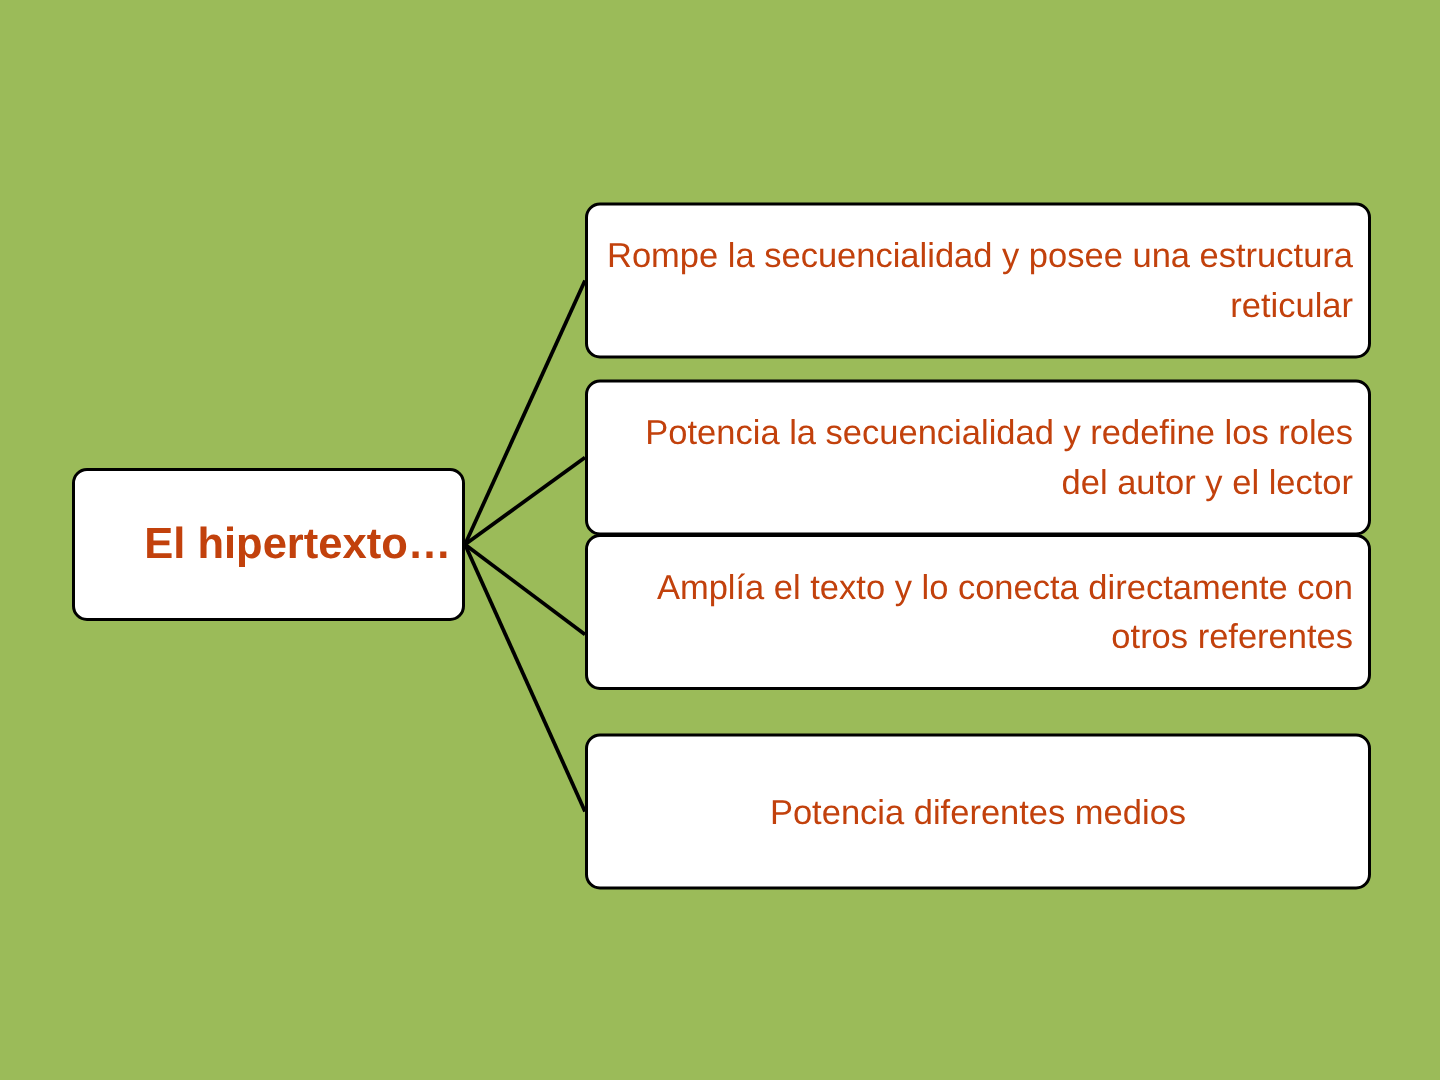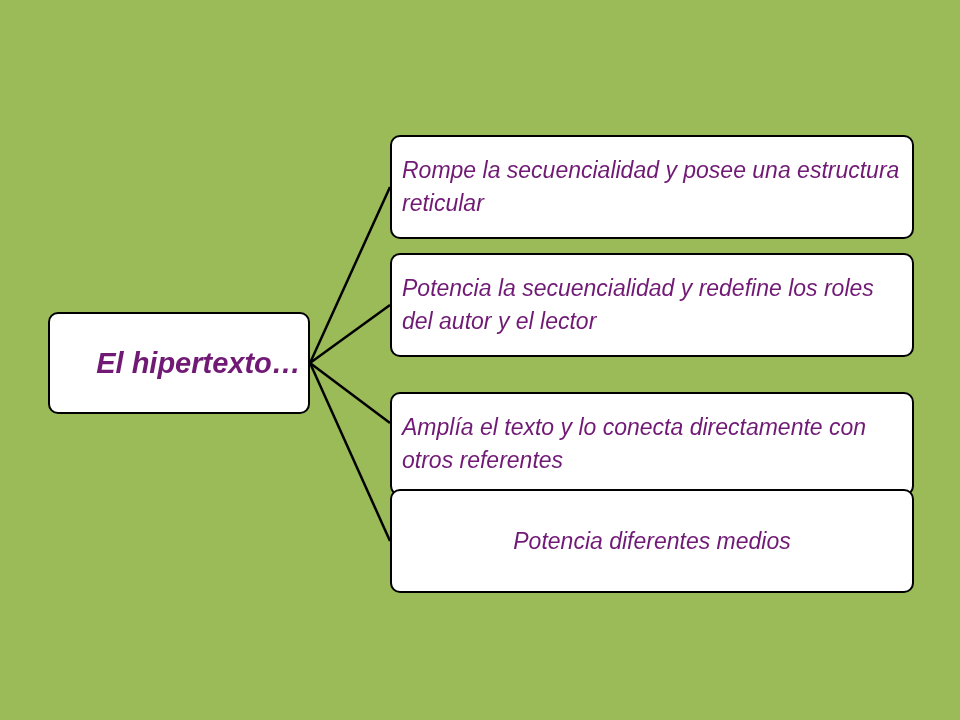--- a/index.html
+++ b/index.html
@@ -13,36 +13,35 @@
     .connectors { position: absolute; left: 0; top: 0; width: 960px; height: 720px; }
     .box {
       position: absolute;
       background: #ffffff;
       border: 2.5px solid #000000;
       border-radius: 10px;
       box-sizing: border-box;
       display: flex;
       align-items: center;
       justify-content: center;
-      text-align: left;
-      color: #701a75;
-      font-style: italic;
+      text-align: right;
+      color: #c2410c;
     }
     .root {
       left: 48px; top: 312px; width: 262px; height: 102px;
       font-weight: bold; font-size: 29px; padding-left: 39px;
     }
     .child {
       left: 390px; width: 524px; height: 104px;
       font-size: 23px; line-height: 33px;
       padding: 0 10px;
     }
     .c1 { top: 135px; }
     .c2 { top: 253px; }
-    .c3 { top: 392px; }
+    .c3 { top: 356px; }
     .c4 { top: 489px; }
   </style>
 </head>
 <body>
 
 <svg class="connectors" viewBox="0 0 960 720">
   <g stroke="#000000" stroke-width="2.5" fill="none">
     <line x1="310" y1="363" x2="390" y2="187"></line>
     <line x1="310" y1="363" x2="390" y2="305"></line>
     <line x1="310" y1="363" x2="390" y2="423"></line>

